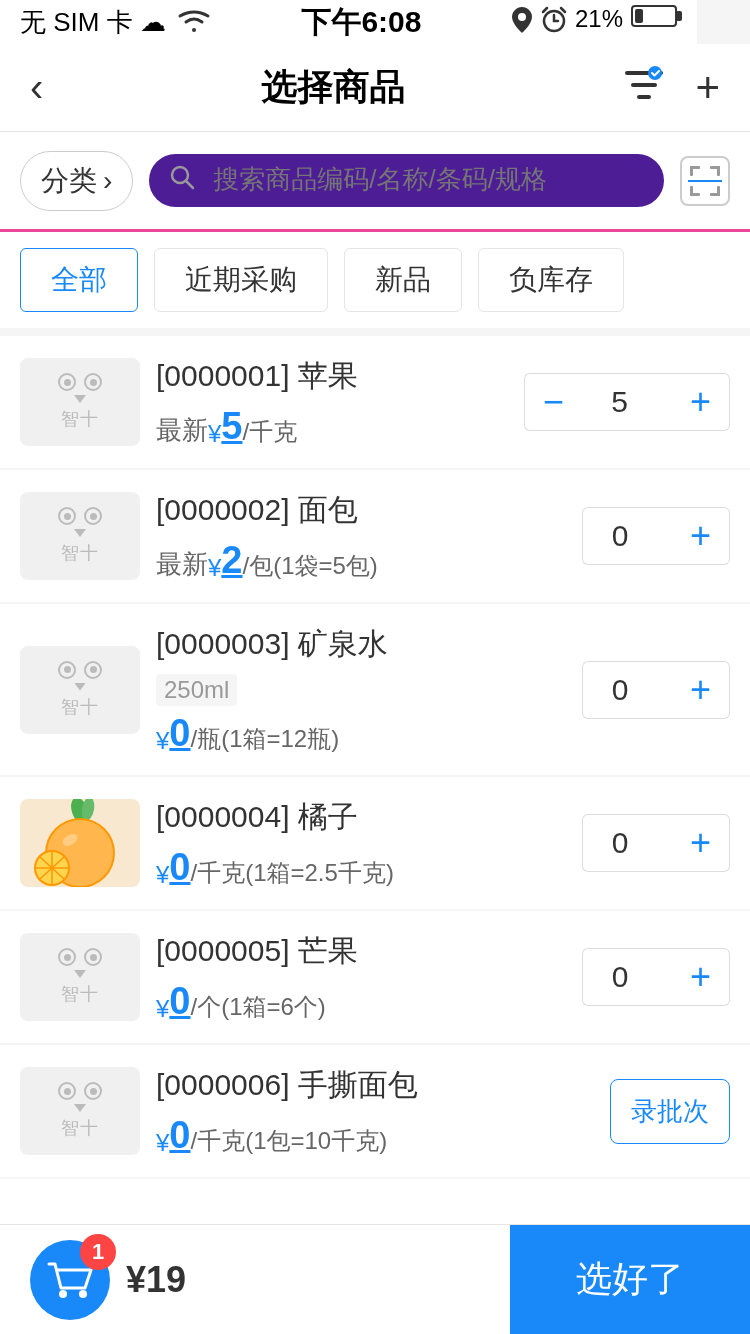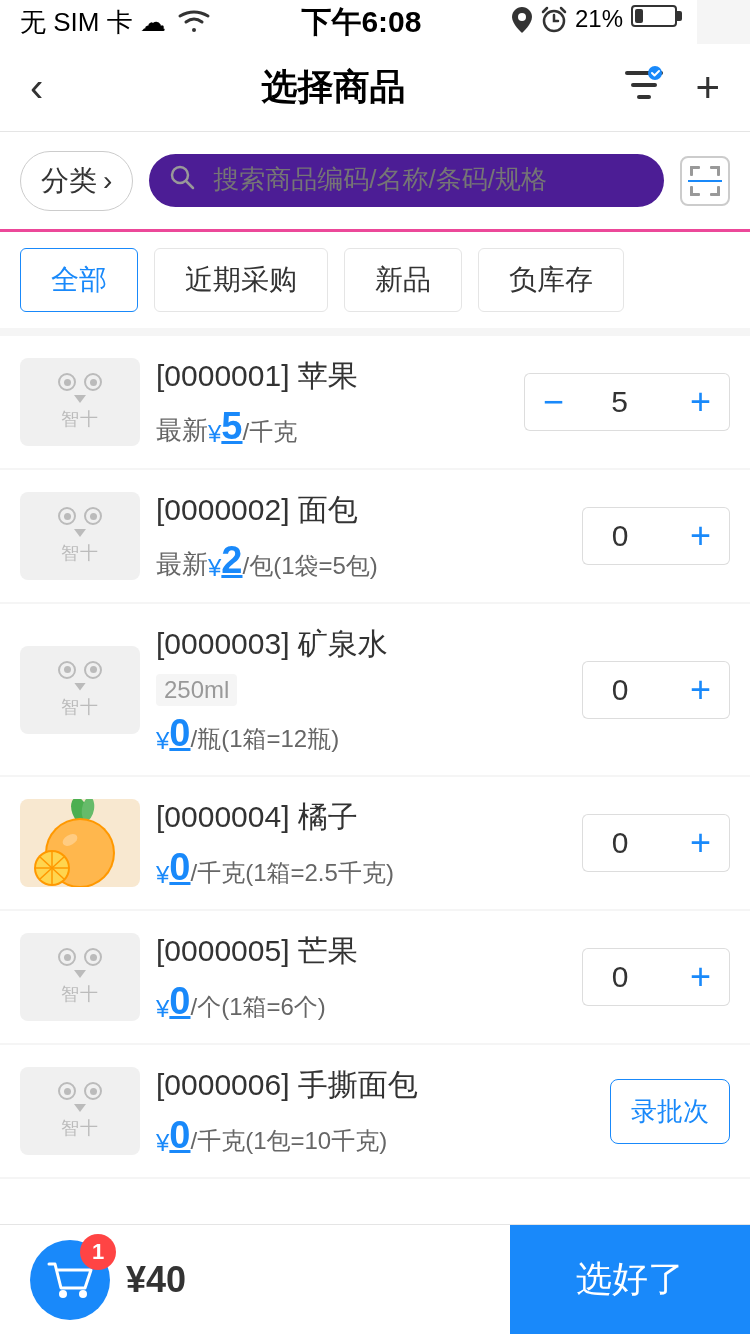--- a/index.html
+++ b/index.html
@@ -469,16 +469,16 @@
 <div class="bottom-bar">
   <div class="cart-area">
     <div class="cart-icon-wrap">
       <svg width="46" height="40" viewBox="0 0 46 40">
         <path d="M2 4 L8 4 L14 28 L38 28 L44 10 L10 10" stroke="#fff" stroke-width="3" fill="none" stroke-linecap="round" stroke-linejoin="round"></path>
         <circle cx="16" cy="34" r="4" fill="#fff"></circle>
         <circle cx="36" cy="34" r="4" fill="#fff"></circle>
       </svg>
       <div class="cart-badge">1</div>
     </div>
-    <span class="cart-total">¥40</span>
+    <span class="cart-total">¥19</span>
   </div>
   <button class="confirm-btn">选好了</button>
 </div>
 
 </body></html>

